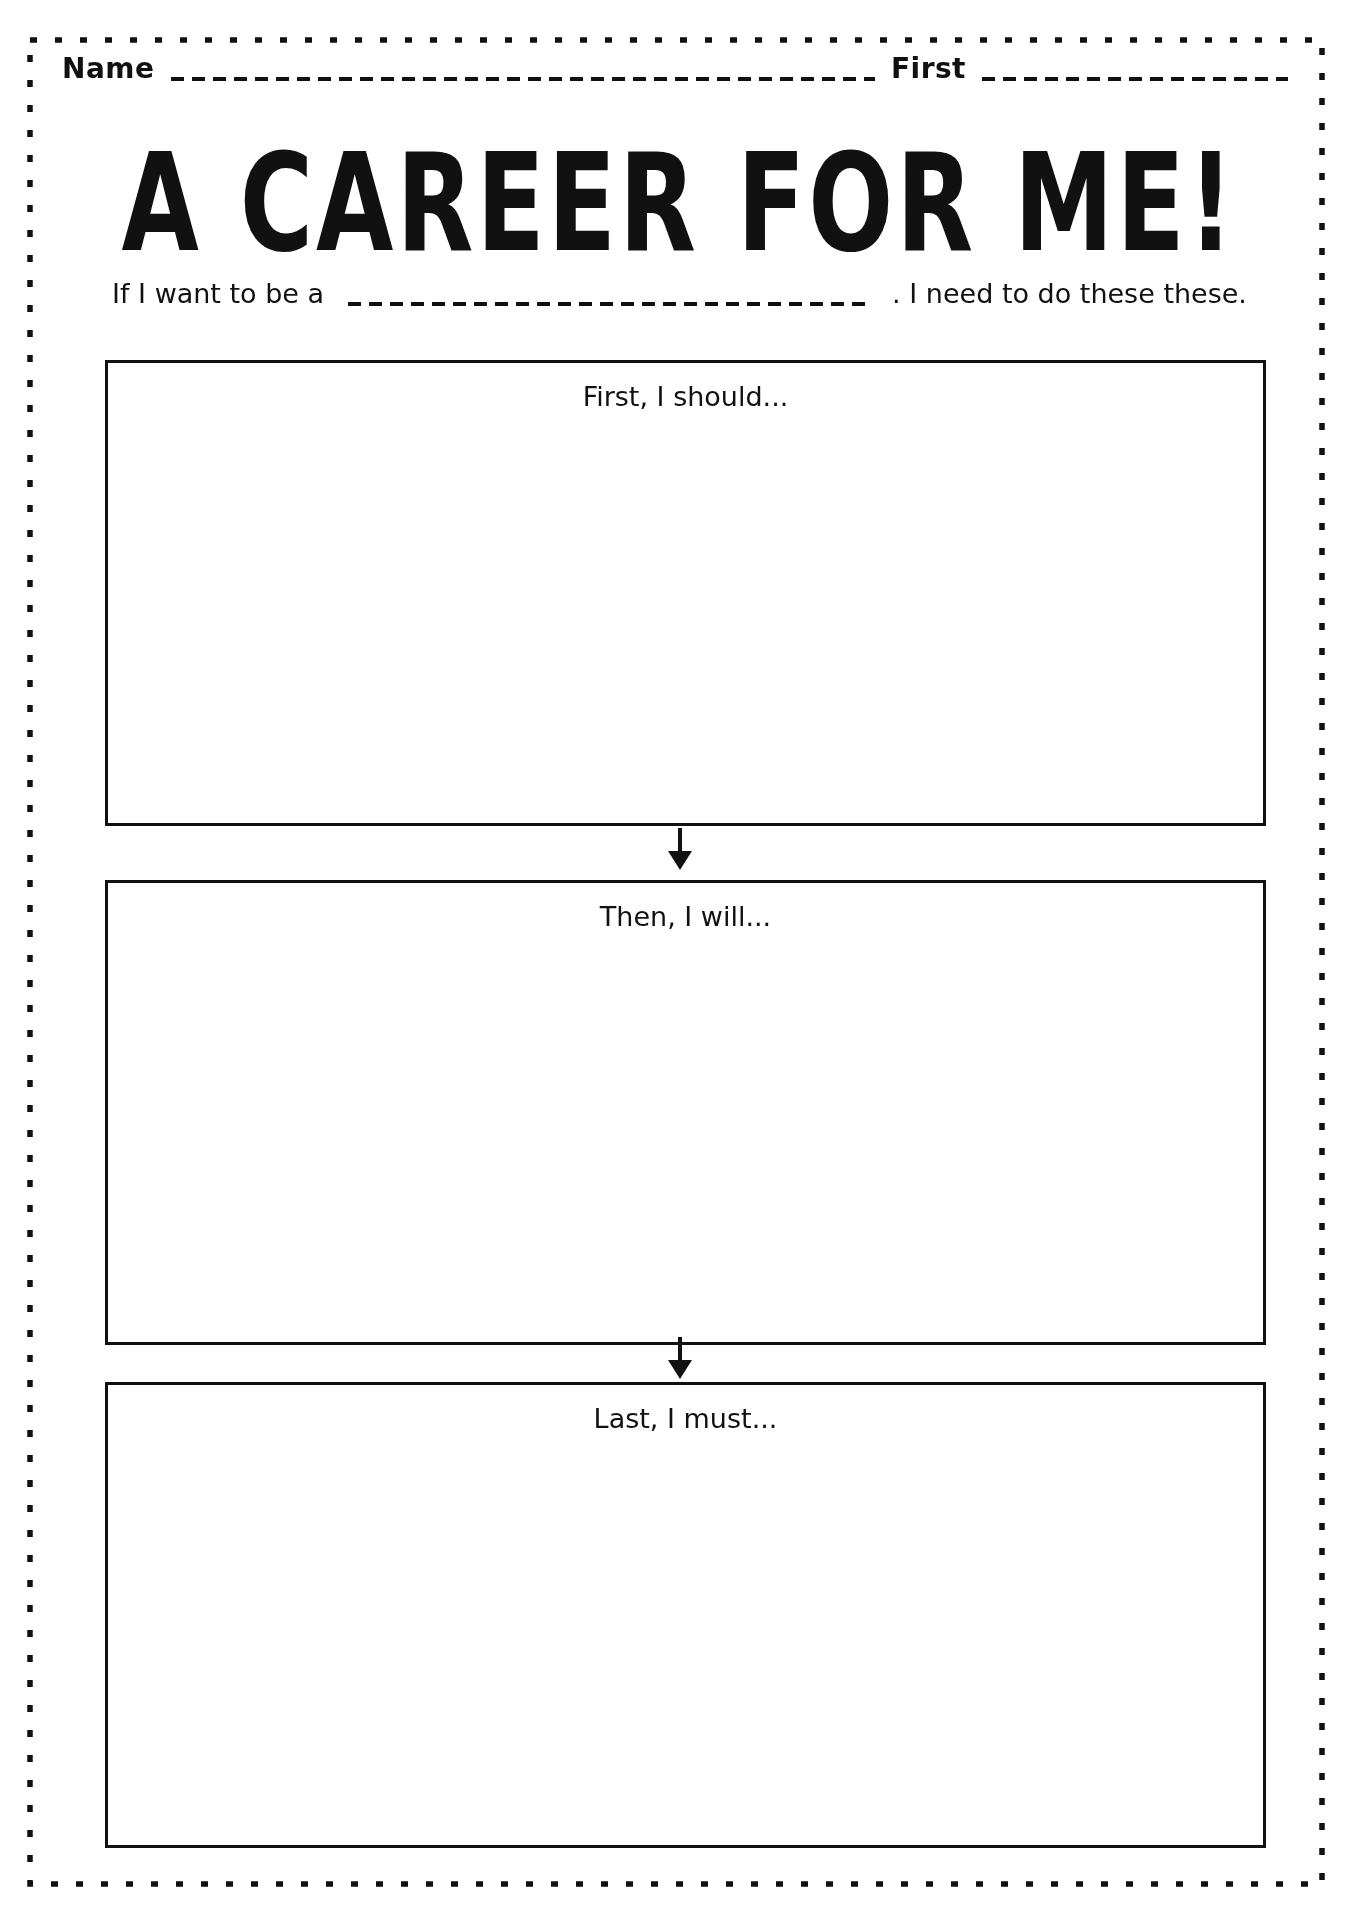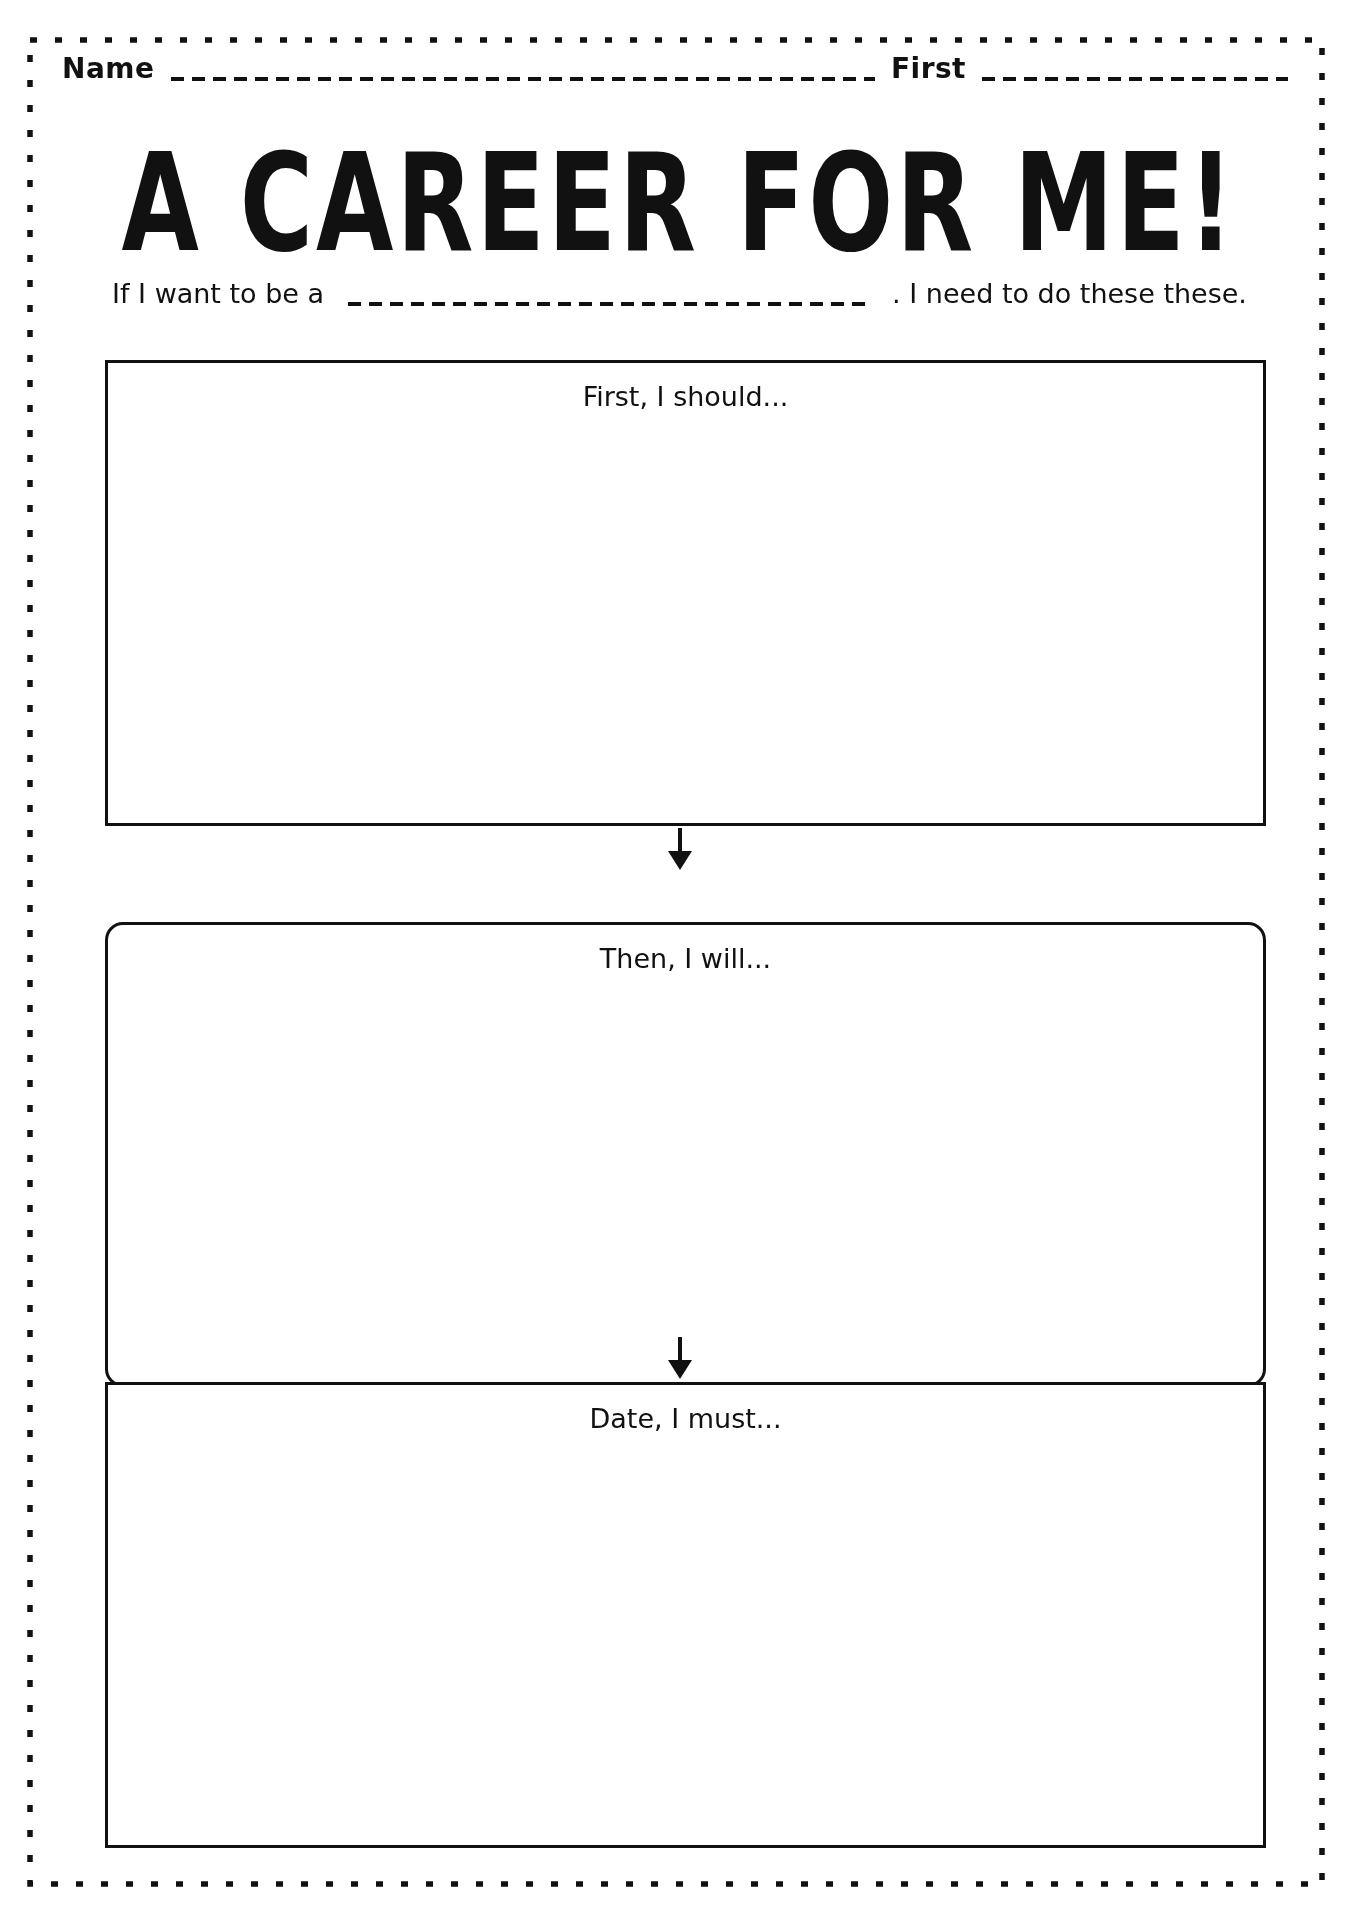--- a/index.html
+++ b/index.html
@@ -60,21 +60,21 @@
   
   .step-box {
     position: absolute;
     left: 71px; width: 1161px;
     box-sizing: border-box;
     border: 3px solid #111;
     background: #fff;
     margin-left: 34px;
   }
   .step-box-1 { top: 360px; height: 466px; }
-  .step-box-2 { top: 922px; height: 465px; border-radius: 18px; }
+  .step-box-2 { top: 880px; height: 465px; }
   .step-box-3 { top: 1382px; height: 466px; }
   .step-label {
     margin-top: 18px;
     text-align: center;
     font-size: 27px;
     line-height: 1.2;
   }
   .step-area {
     position: absolute;
     left: 8px; right: 8px; top: 62px; bottom: 8px;
@@ -125,17 +125,17 @@
     <div class="step-label">Then, I will...</div>
     <div class="step-area"></div>
   </div>
 
   <svg class="flow-arrow flow-arrow-2" width="30" height="42" viewBox="0 0 30 42" aria-hidden="true">
     <line x1="15" y1="0" x2="15" y2="26" stroke="#111111" stroke-width="4"></line>
     <polygon points="3,23 27,23 15,42" fill="#111111"></polygon>
   </svg>
 
   <div class="step-box step-box-3">
-    <div class="step-label">Date, I must...</div>
+    <div class="step-label">Last, I must...</div>
     <div class="step-area"></div>
   </div>
 
 </div>
 
 </body></html>

